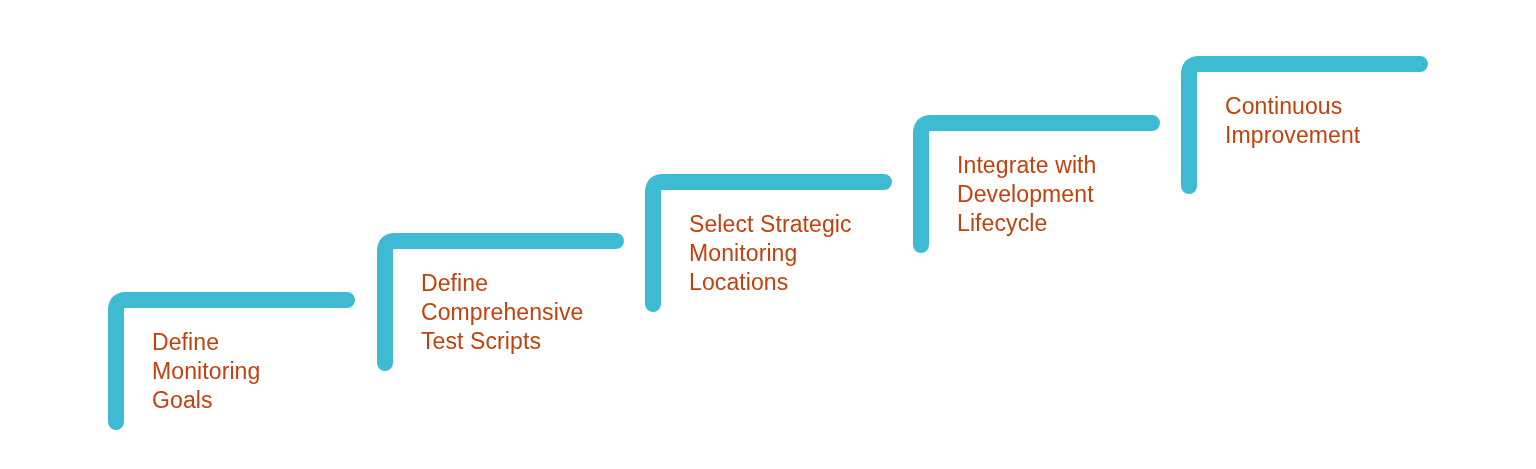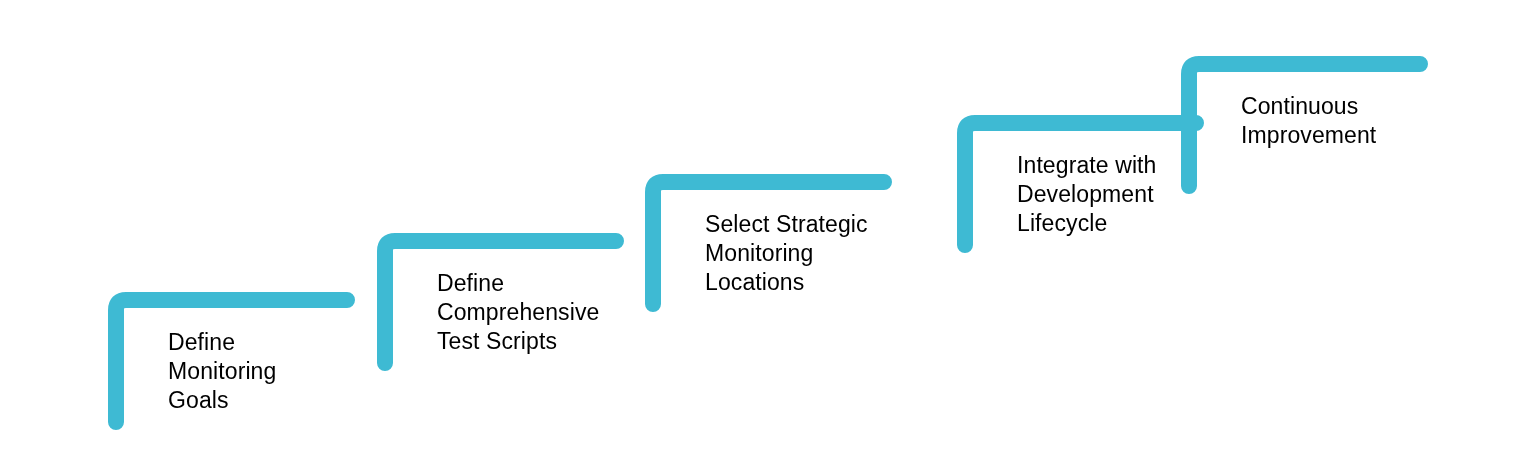--- a/index.html
+++ b/index.html
@@ -19,37 +19,37 @@
     inset: 0;
   }
   .step {
     position: absolute;
     width: 260px;
     height: 200px;
   }
   .step-1 { left: 108px;  top: 292px; }
   .step-2 { left: 377px;  top: 233px; }
   .step-3 { left: 645px;  top: 174px; }
-  .step-4 { left: 913px;  top: 115px; margin-left: 44px; }
+  .step-4 { left: 913px;  top: 115px; }
   .step-5 { left: 1181px; top: 56px;  }
   .bracket {
     position: absolute;
     left: 0;
     top: 0;
     display: block;
   }
   .step-label {
     position: absolute;
-    left: 60px;
+    left: 44px;
     top: 36px;
     width: 218px;
     font-size: 23px;
     line-height: 29px;
     font-weight: 500;
-    color: #000000;
+    color: #c2410c;
     white-space: pre-line;
     letter-spacing: 0.1px;
   }
 </style>
 </head>
 <body>
 
 <div class="diagram">
 
   <div class="step step-1">

